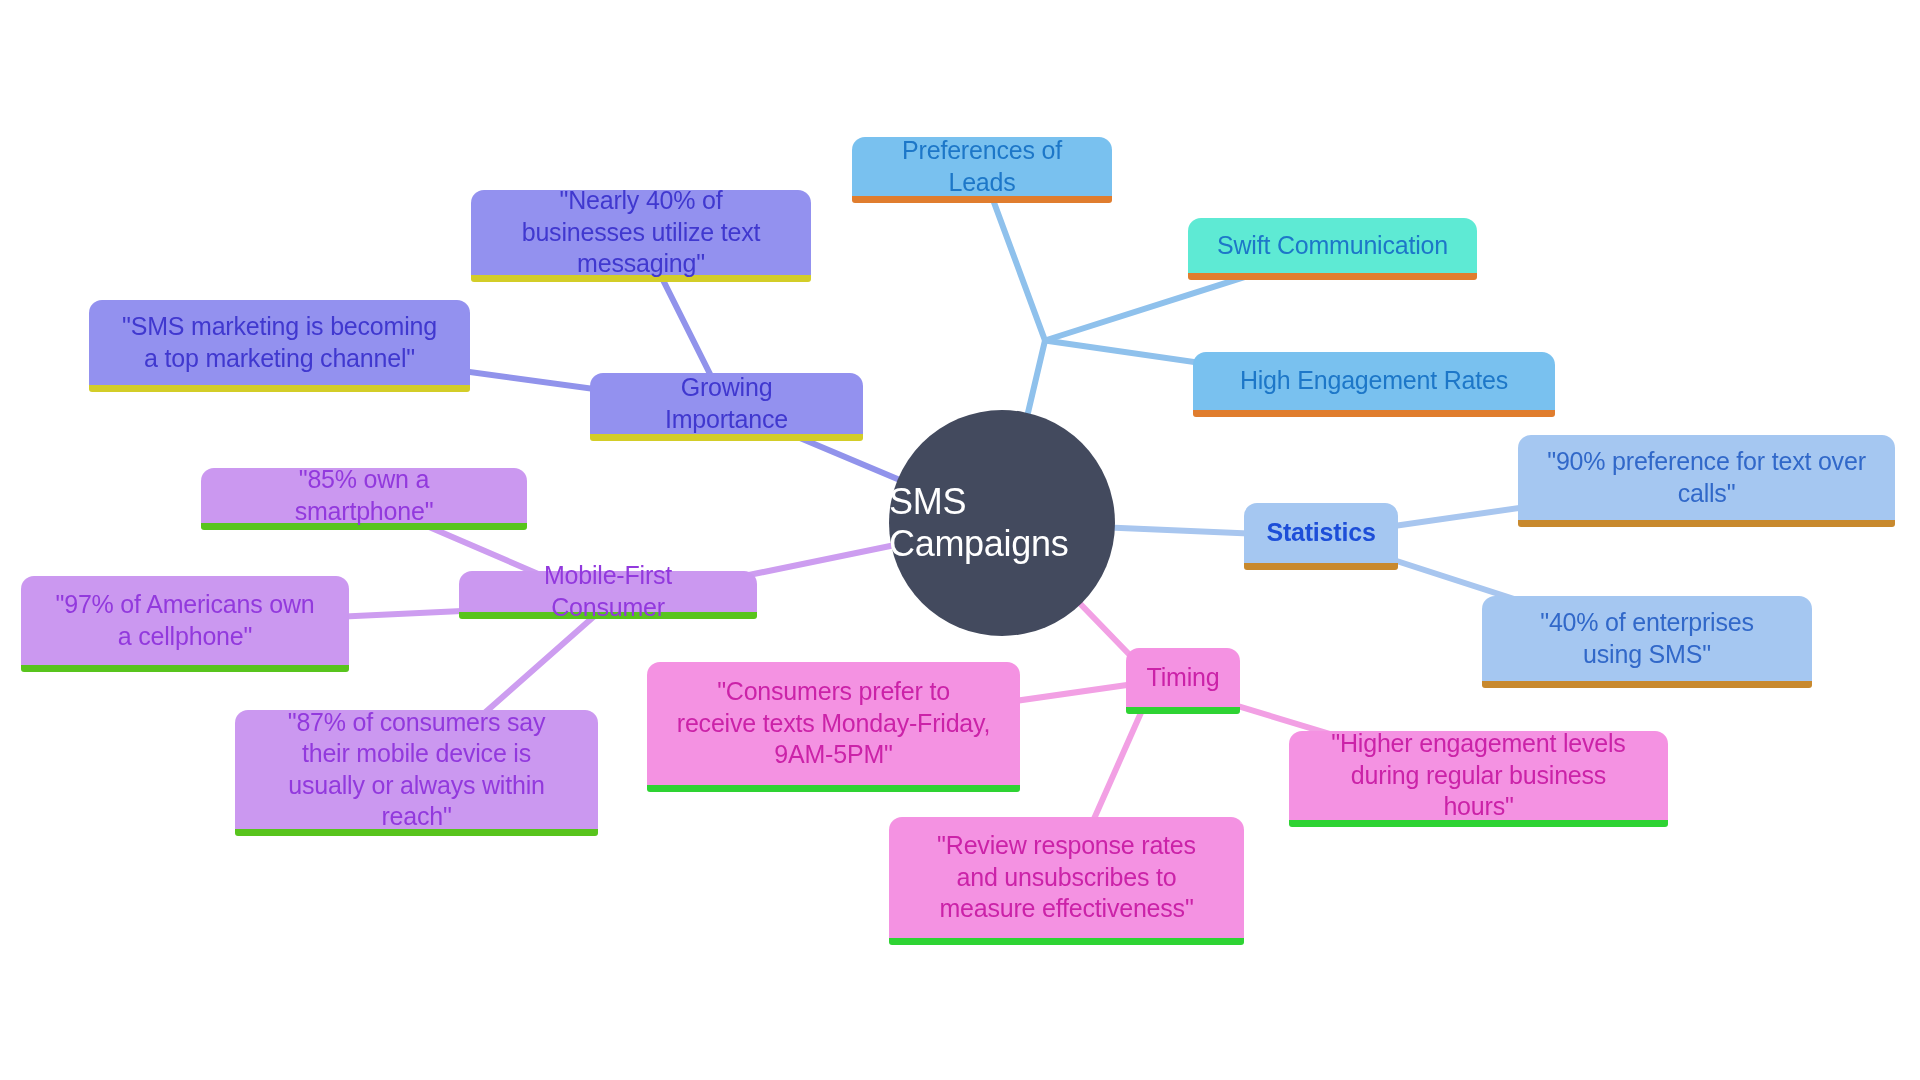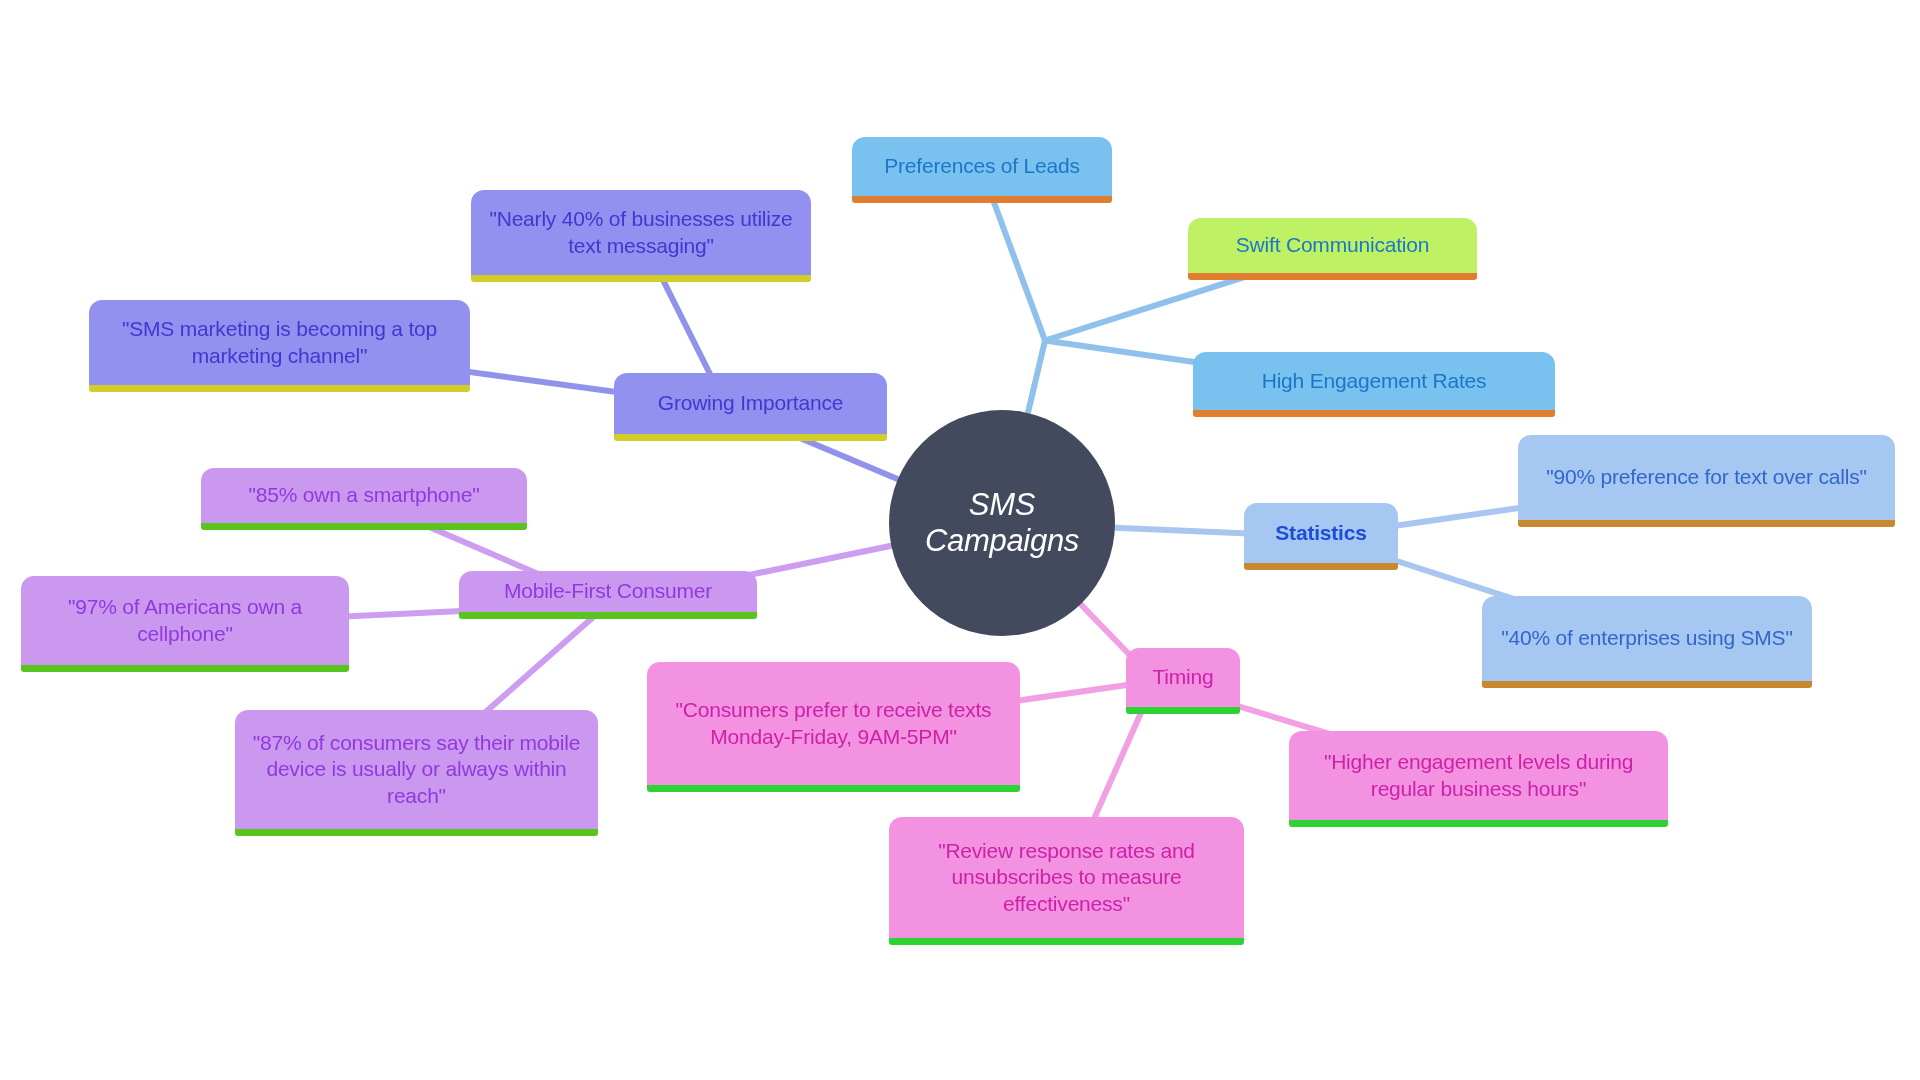--- a/index.html
+++ b/index.html
@@ -4,28 +4,28 @@
 <style>
   html,body{margin:0;padding:0;}
   body{
     width:1920px;height:1080px;background:#ffffff;position:relative;overflow:hidden;
     font-family:"Liberation Sans",sans-serif;
   }
   #edges{position:absolute;left:0;top:0;width:1920px;height:1080px;}
   #nodes{position:absolute;left:0;top:0;width:1920px;height:1080px;}
   .node{
     position:absolute;display:flex;align-items:center;justify-content:center;
-    text-align:center;font-size:21px;line-height:1.26;
-    border-radius:13px 13px 3px 3px;padding:4px 12px;box-sizing:border-box;
+    text-align:center;font-size:25px;line-height:1.26;
+    border-radius:13px 13px 3px 3px;padding:4px 28px;box-sizing:border-box;
     border-bottom-style:solid;border-bottom-width:7px;
     letter-spacing:-0.2px;
   }
   .center-node{
     position:absolute;border-radius:50%;display:flex;align-items:center;justify-content:center;
-    text-align:center;font-size:31px;letter-spacing:-0.3px;font-style:italic;
+    font-size:36px;letter-spacing:-0.3px;
   }
 </style>
 </head>
 <body style="background: rgb(255, 255, 255);">
 
 <svg id="edges" width="1920" height="1080" viewBox="0 0 1920 1080">
     <line x1="1002" y1="523" x2="1045" y2="340.5" stroke="#8FC1EC" stroke-width="6" stroke-linecap="round"></line>
     <line x1="1045" y1="340.5" x2="982" y2="170" stroke="#8FC1EC" stroke-width="6" stroke-linecap="round"></line>
     <line x1="1045" y1="340.5" x2="1332.5" y2="249" stroke="#8FC1EC" stroke-width="6" stroke-linecap="round"></line>
     <line x1="1045" y1="340.5" x2="1350" y2="384.5" stroke="#8FC1EC" stroke-width="6" stroke-linecap="round"></line>
@@ -39,26 +39,26 @@
     <line x1="608" y1="604" x2="364" y2="499" stroke="#CD9DF0" stroke-width="6" stroke-linecap="round"></line>
     <line x1="608" y1="604" x2="185" y2="624" stroke="#CD9DF0" stroke-width="6" stroke-linecap="round"></line>
     <line x1="608" y1="604" x2="416.5" y2="773" stroke="#CD9DF0" stroke-width="6" stroke-linecap="round"></line>
     <line x1="1002" y1="523" x2="1155" y2="681" stroke="#F2A0E4" stroke-width="6" stroke-linecap="round"></line>
     <line x1="1155" y1="681" x2="833.5" y2="727" stroke="#F2A0E4" stroke-width="6" stroke-linecap="round"></line>
     <line x1="1155" y1="681" x2="1478.5" y2="779" stroke="#F2A0E4" stroke-width="6" stroke-linecap="round"></line>
     <line x1="1155" y1="681" x2="1066.5" y2="881" stroke="#F2A0E4" stroke-width="6" stroke-linecap="round"></line>
   </svg>
 <div id="nodes">
     <div class="node" style="left: 852px; top: 137px; width: 260px; height: 66px; background: rgb(121, 193, 239); color: rgb(29, 119, 200); border-bottom-color: rgb(224, 125, 46);">Preferences of Leads</div>
-    <div class="node" style="left: 1188px; top: 218px; width: 289px; height: 62px; background: #bef264; color: rgb(29, 119, 200); border-bottom-color: rgb(224, 125, 46);">Swift Communication</div>
+    <div class="node" style="left: 1188px; top: 218px; width: 289px; height: 62px; background: #5eead4; color: rgb(29, 119, 200); border-bottom-color: rgb(224, 125, 46);">Swift Communication</div>
     <div class="node" style="left: 1193px; top: 352px; width: 362px; height: 65px; background: rgb(121, 193, 239); color: rgb(29, 119, 200); border-bottom-color: rgb(224, 125, 46);">High Engagement Rates</div>
     <div class="node" style="left: 1244px; top: 503px; width: 154px; height: 67px; background: rgb(165, 199, 241); color: #1d4ed8; border-bottom-color: rgb(200, 137, 46); font-weight: bold;">Statistics</div>
     <div class="node" style="left: 1518px; top: 435px; width: 377px; height: 92px; background: rgb(165, 199, 241); color: rgb(49, 104, 201); border-bottom-color: rgb(200, 137, 46);">"90% preference for text over calls"</div>
     <div class="node" style="left: 1482px; top: 596px; width: 330px; height: 92px; background: rgb(165, 199, 241); color: rgb(49, 104, 201); border-bottom-color: rgb(200, 137, 46);">"40% of enterprises using SMS"</div>
-    <div class="node" style="left: 590px; top: 373px; width: 273px; height: 68px; background: rgb(147, 145, 239); color: rgb(64, 56, 207); border-bottom-color: rgb(211, 205, 40); margin-left: 24px;">Growing Importance</div>
+    <div class="node" style="left: 590px; top: 373px; width: 273px; height: 68px; background: rgb(147, 145, 239); color: rgb(64, 56, 207); border-bottom-color: rgb(211, 205, 40);">Growing Importance</div>
     <div class="node" style="left: 471px; top: 190px; width: 340px; height: 92px; background: rgb(147, 145, 239); color: rgb(64, 56, 207); border-bottom-color: rgb(211, 205, 40);">"Nearly 40% of businesses utilize text messaging"</div>
     <div class="node" style="left: 89px; top: 300px; width: 381px; height: 92px; background: rgb(147, 145, 239); color: rgb(64, 56, 207); border-bottom-color: rgb(211, 205, 40);">"SMS marketing is becoming a top marketing channel"</div>
     <div class="node" style="left: 459px; top: 571px; width: 298px; height: 48px; background: rgb(203, 152, 240); color: rgb(146, 57, 221); border-bottom-color: rgb(88, 196, 29);">Mobile-First Consumer</div>
     <div class="node" style="left: 201px; top: 468px; width: 326px; height: 62px; background: rgb(203, 152, 240); color: rgb(146, 57, 221); border-bottom-color: rgb(88, 196, 29);">"85% own a smartphone"</div>
     <div class="node" style="left: 21px; top: 576px; width: 328px; height: 96px; background: rgb(203, 152, 240); color: rgb(146, 57, 221); border-bottom-color: rgb(88, 196, 29);">"97% of Americans own a cellphone"</div>
     <div class="node" style="left: 235px; top: 710px; width: 363px; height: 126px; background: rgb(203, 152, 240); color: rgb(146, 57, 221); border-bottom-color: rgb(88, 196, 29);">"87% of consumers say their mobile device is usually or always within reach"</div>
     <div class="node" style="left: 1098px; top: 648px; width: 114px; height: 66px; background: rgb(244, 146, 226); color: rgb(203, 34, 168); border-bottom-color: rgb(46, 211, 51); margin-left: 28px;">Timing</div>
     <div class="node" style="left: 647px; top: 662px; width: 373px; height: 130px; background: rgb(244, 146, 226); color: rgb(203, 34, 168); border-bottom-color: rgb(46, 211, 51);">"Consumers prefer to receive texts Monday-Friday, 9AM-5PM"</div>
     <div class="node" style="left: 1289px; top: 731px; width: 379px; height: 96px; background: rgb(244, 146, 226); color: rgb(203, 34, 168); border-bottom-color: rgb(46, 211, 51);">"Higher engagement levels during regular business hours"</div>
     <div class="node" style="left: 889px; top: 817px; width: 355px; height: 128px; background: rgb(244, 146, 226); color: rgb(203, 34, 168); border-bottom-color: rgb(46, 211, 51);">"Review response rates and unsubscribes to measure effectiveness"</div>

